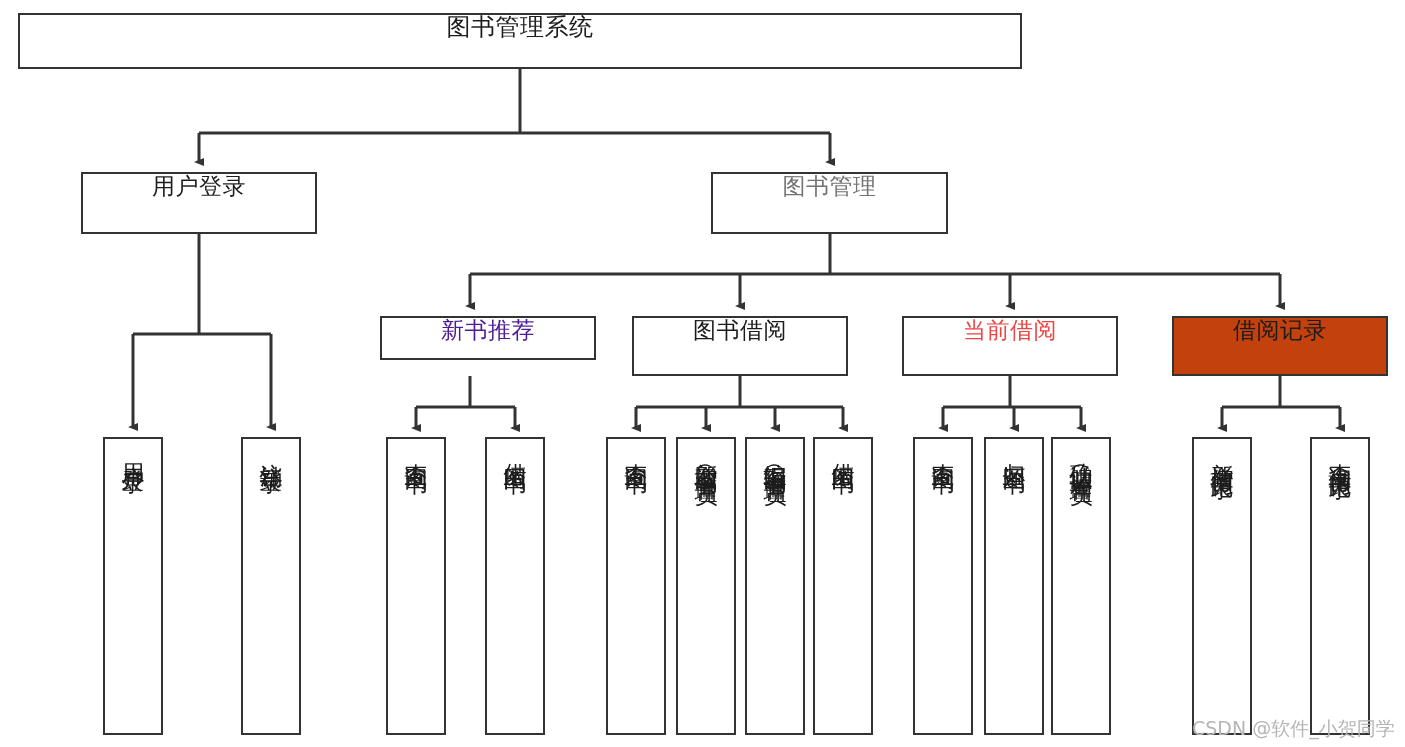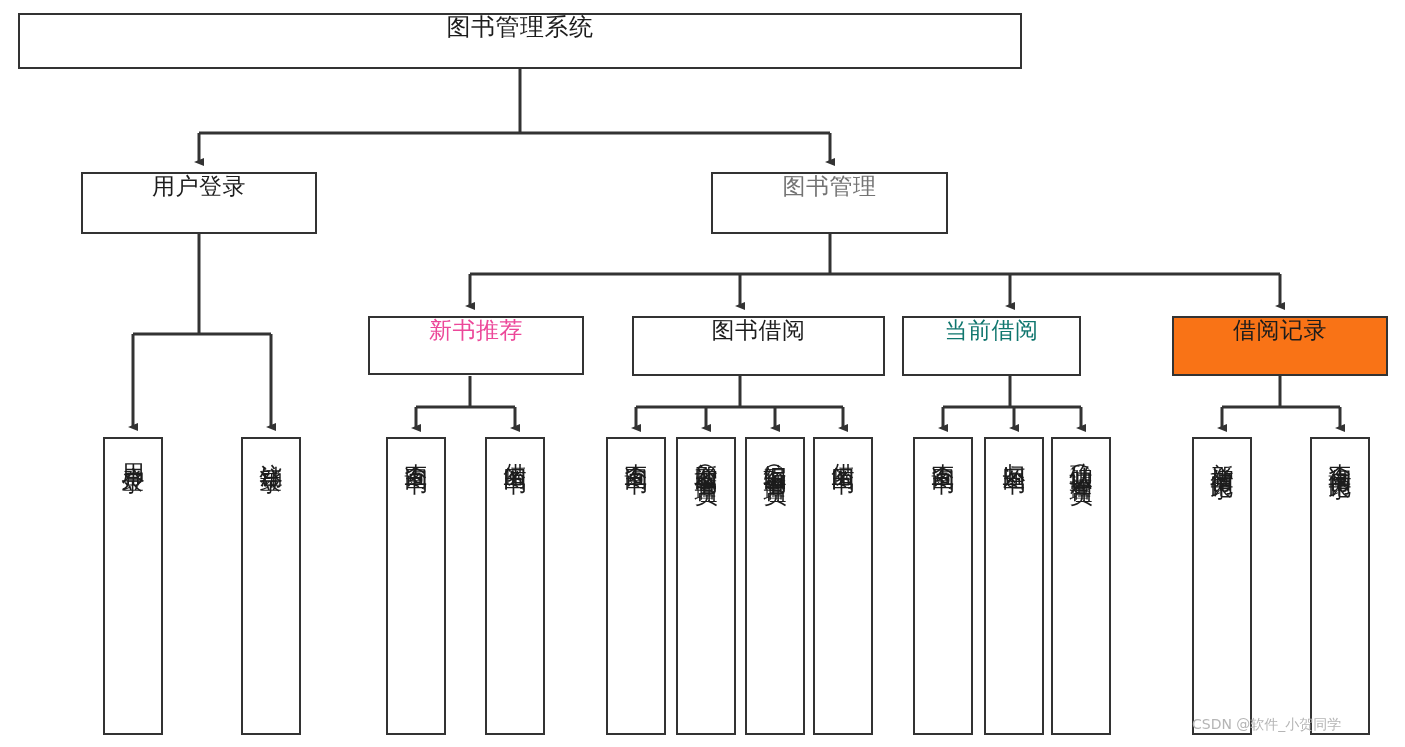--- a/index.html
+++ b/index.html
@@ -55,21 +55,21 @@
     writing-mode: vertical-rl;
     text-orientation: upright;
     font-size: 23px;
     line-height: 1.0;
     letter-spacing: 3px;
     white-space: nowrap;
   }
   .watermark {
     position: absolute;
     color: #b5b5b5;
-    font-size: 14px;
+    font-size: 19px;
     white-space: nowrap;
     font-family: "DejaVu Sans", "Liberation Sans", sans-serif;
   }
 </style>
 </head>
 <body>
 
 <div id="canvas">
 
   <svg id="wires" viewBox="0 0 1405 747" xmlns="http://www.w3.org/2000/svg">
@@ -126,30 +126,30 @@
     <span class="node-label">图书管理系统</span>
   </div>
 
   <div class="node h" style="left: 81px; top: 172px; width: 236px; height: 62px; border-color: rgb(51, 51, 51); background: rgb(255, 255, 255); color: rgb(28, 28, 28);">
     <span class="node-label">用户登录</span>
   </div>
   <div class="node h" style="left: 711px; top: 172px; width: 237px; height: 62px; border-color: rgb(51, 51, 51); background: rgb(255, 255, 255); color: #737373;">
     <span class="node-label">图书管理</span>
   </div>
 
-  <div class="node h" style="left: 368px; top: 316px; width: 216px; height: 59px; border-color: rgb(51, 51, 51); background: rgb(255, 255, 255); color: #ec4899;">
+  <div class="node h" style="left: 380px; top: 316px; width: 216px; height: 44px; border-color: rgb(51, 51, 51); background: rgb(255, 255, 255); color: #4c1d95;">
     <span class="node-label">新书推荐</span>
   </div>
-  <div class="node h" style="left: 632px; top: 316px; width: 253px; height: 60px; border-color: rgb(51, 51, 51); background: rgb(255, 255, 255); color: rgb(28, 28, 28);">
+  <div class="node h" style="left: 632px; top: 316px; width: 216px; height: 60px; border-color: rgb(51, 51, 51); background: rgb(255, 255, 255); color: rgb(28, 28, 28);">
     <span class="node-label">图书借阅</span>
   </div>
-  <div class="node h" style="left: 902px; top: 316px; width: 179px; height: 60px; border-color: rgb(51, 51, 51); background: rgb(255, 255, 255); color: #0f766e;">
+  <div class="node h" style="left: 902px; top: 316px; width: 216px; height: 60px; border-color: rgb(51, 51, 51); background: rgb(255, 255, 255); color: #ef4444;">
     <span class="node-label">当前借阅</span>
   </div>
-  <div class="node h" style="left: 1172px; top: 316px; width: 216px; height: 60px; border-color: rgb(51, 51, 51); background: #f97316; color: rgb(28, 28, 28);">
+  <div class="node h" style="left: 1172px; top: 316px; width: 216px; height: 60px; border-color: rgb(51, 51, 51); background: #c2410c; color: rgb(28, 28, 28);">
     <span class="node-label">借阅记录</span>
   </div>
 
   <div class="node v" style="left: 103px; top: 437px; width: 60px; height: 298px; border-color: rgb(51, 51, 51); background: rgb(255, 255, 255); color: rgb(28, 28, 28);">
     <span class="node-label">用户登录</span>
   </div>
   <div class="node v" style="left: 241px; top: 437px; width: 60px; height: 298px; border-color: rgb(51, 51, 51); background: rgb(255, 255, 255); color: rgb(28, 28, 28);">
     <span class="node-label">注销登录</span>
   </div>
   <div class="node v" style="left: 386px; top: 437px; width: 60px; height: 298px; border-color: rgb(51, 51, 51); background: rgb(255, 255, 255); color: rgb(28, 28, 28);">

